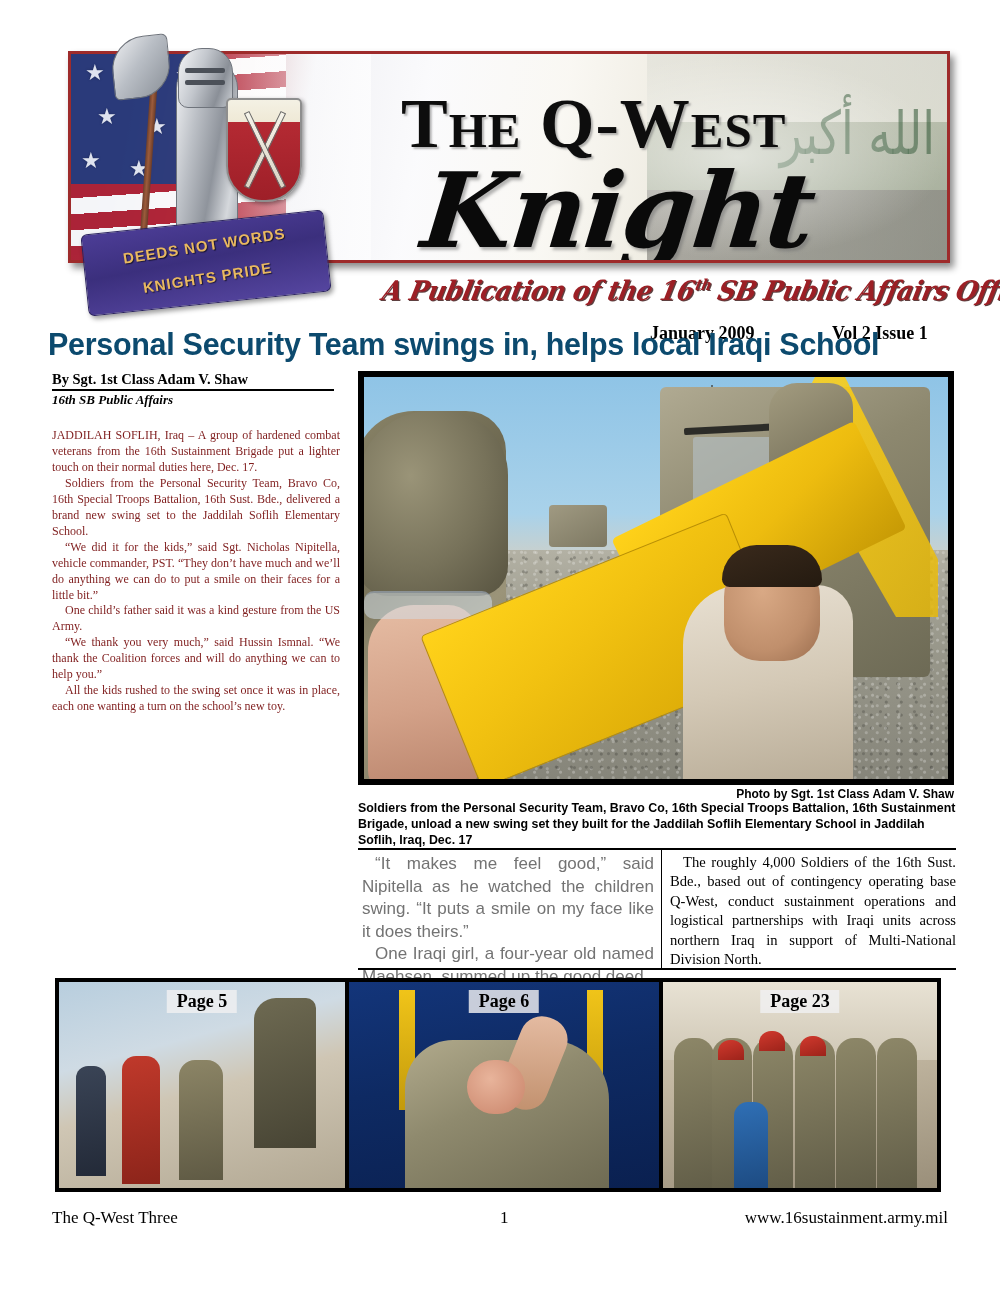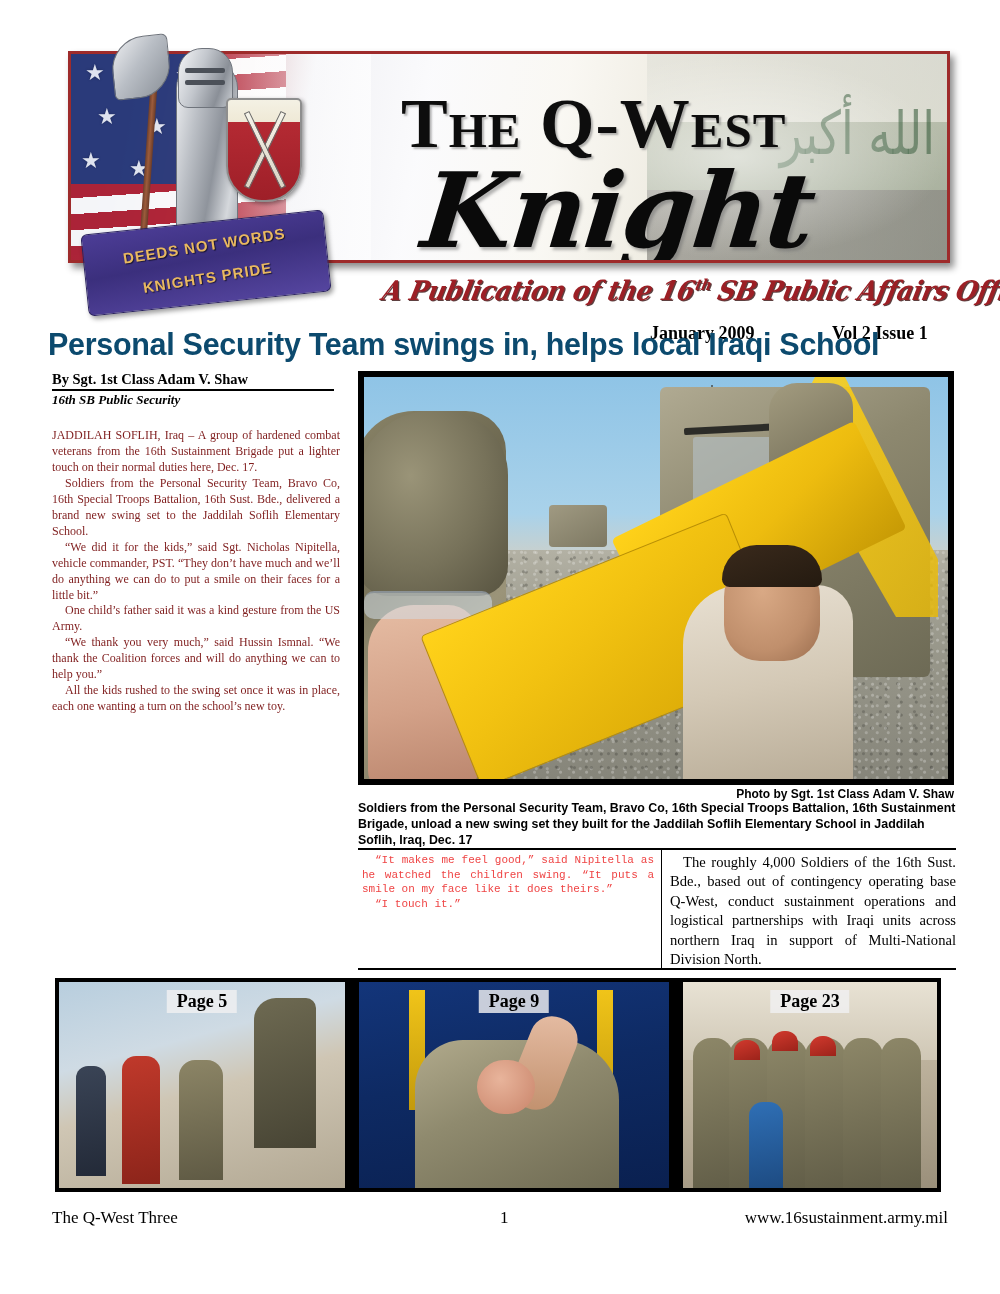--- a/index.html
+++ b/index.html
@@ -337,34 +337,34 @@
   .rule-bottom {
     position: absolute; left: 358px; top: 968px; width: 598px;
     border-top: 2.5px solid #000;
   }
   .rule-vert {
     position: absolute; left: 661px; top: 850px; width: 0; height: 118px;
     border-left: 1.5px solid #000;
   }
   .col-mid {
     position: absolute; left: 362px; top: 853px; width: 292px;
-    font-family: Liberation Mono, monospace;
-    font-size: 11px; line-height: 1.33; text-align: justify; color: #ef4444;
+    font-family: Liberation Sans, sans-serif;
+    font-size: 17px; line-height: 1.33; text-align: justify; color: #737373;
   }
   .col-right {
     position: absolute; left: 670px; top: 853px; width: 286px;
     font-family: "Liberation Serif", serif;
     font-size: 14.6px; line-height: 1.33; text-align: justify; color: #000;
   }
   .col-mid p, .col-right p { text-indent: 13px; }
 
   
   .issue-block {
     position: absolute; left: 55px; top: 978px; width: 886px; height: 214px;
-    background: #000; display: flex; gap: 14px; padding: 4px;
+    background: #000; display: flex; gap: 4px; padding: 4px;
     overflow: hidden;
   }
   .issue-cell { position: relative; overflow: hidden; flex: 1; }
   .issue-cell.c1 { flex: 0 0 286px; }
   .issue-cell.c2 { flex: 0 0 310px; }
   .issue-cell.c3 { flex: 1 1 auto; }
 
   .cell1-bg {
     position: absolute; inset: 0;
     background: linear-gradient(165deg, #b8cede 0%, #cfdbe4 32%, #cfc6b4 52%, #b2a893 100%);
@@ -503,21 +503,21 @@
   <div class="date-line">
     <span class="dl-date">January 2009</span>
     <span class="dl-vol">Vol 2 Issue 1</span>
   </div>
 </div>
 
 <div class="headline">Personal Security Team swings in, helps local Iraqi School</div>
 
 <div class="byline-wrap">
   <div class="byline-name">By Sgt. 1st Class Adam V. Shaw</div>
-  <div class="byline-org">16th SB Public Security</div>
+  <div class="byline-org">16th SB Public Affairs</div>
 </div>
 
 <div class="photo-main">
   <div class="ph-ground"></div>
   <div class="ph-gravel"></div>
   <div class="ph-convoy"></div>
   <div class="ph-pole"></div>
   <div class="ph-truck"></div>
   <div class="ph-truck-win"></div>
   <div class="ph-crane"></div>
@@ -545,20 +545,21 @@
     <p>“We thank you very much,” said Hussin Ismnal. “We thank the Coalition forces and will do anything we can to help you.”</p>
     <p>All the kids rushed to the swing set once it was in place, each one wanting a turn on the school’s new toy.</p>
   </div>
 
 <div class="rule-top"></div>
 <div class="rule-vert"></div>
 <div class="rule-bottom"></div>
 
 <div class="col-mid">
     <p>“It makes me feel good,” said Nipitella as he watched the children swing. “It puts a smile on my face like it does theirs.”</p>
+    <p>One Iraqi girl, a four-year old named Maehsen, summed up the good deed.</p>
     <p>“I touch it.”</p>
   </div>
 <div class="col-right">
     <p>The roughly 4,000 Soldiers of the 16th Sust. Bde., based out of contingency operating base Q-West, conduct sustainment operations and logistical partnerships with Iraqi units across northern Iraq in support of Multi-National Division North.</p>
   </div>
 
 <div class="issue-block">
 
   <div class="issue-cell c1">
     <div class="cell1-bg"></div>
@@ -569,21 +570,21 @@
     <div class="page-tag">Page 5</div>
   </div>
 
   <div class="issue-cell c2">
     <div class="cell2-bg"></div>
     <div class="cell2-bar1"></div>
     <div class="cell2-bar2"></div>
     <div class="cell2-wrestler"></div>
     <div class="cell2-arm"></div>
     <div class="cell2-head"></div>
-    <div class="page-tag">Page 9</div>
+    <div class="page-tag">Page 6</div>
   </div>
 
   <div class="issue-cell c3">
     <div class="cell3-bg"></div>
     <div class="cell3-wall"></div>
     <div class="c3f f1"></div>
     <div class="c3f f2"></div>
     <div class="c3f f3"></div>
     <div class="c3f f4"></div>
     <div class="c3f f5"></div>

